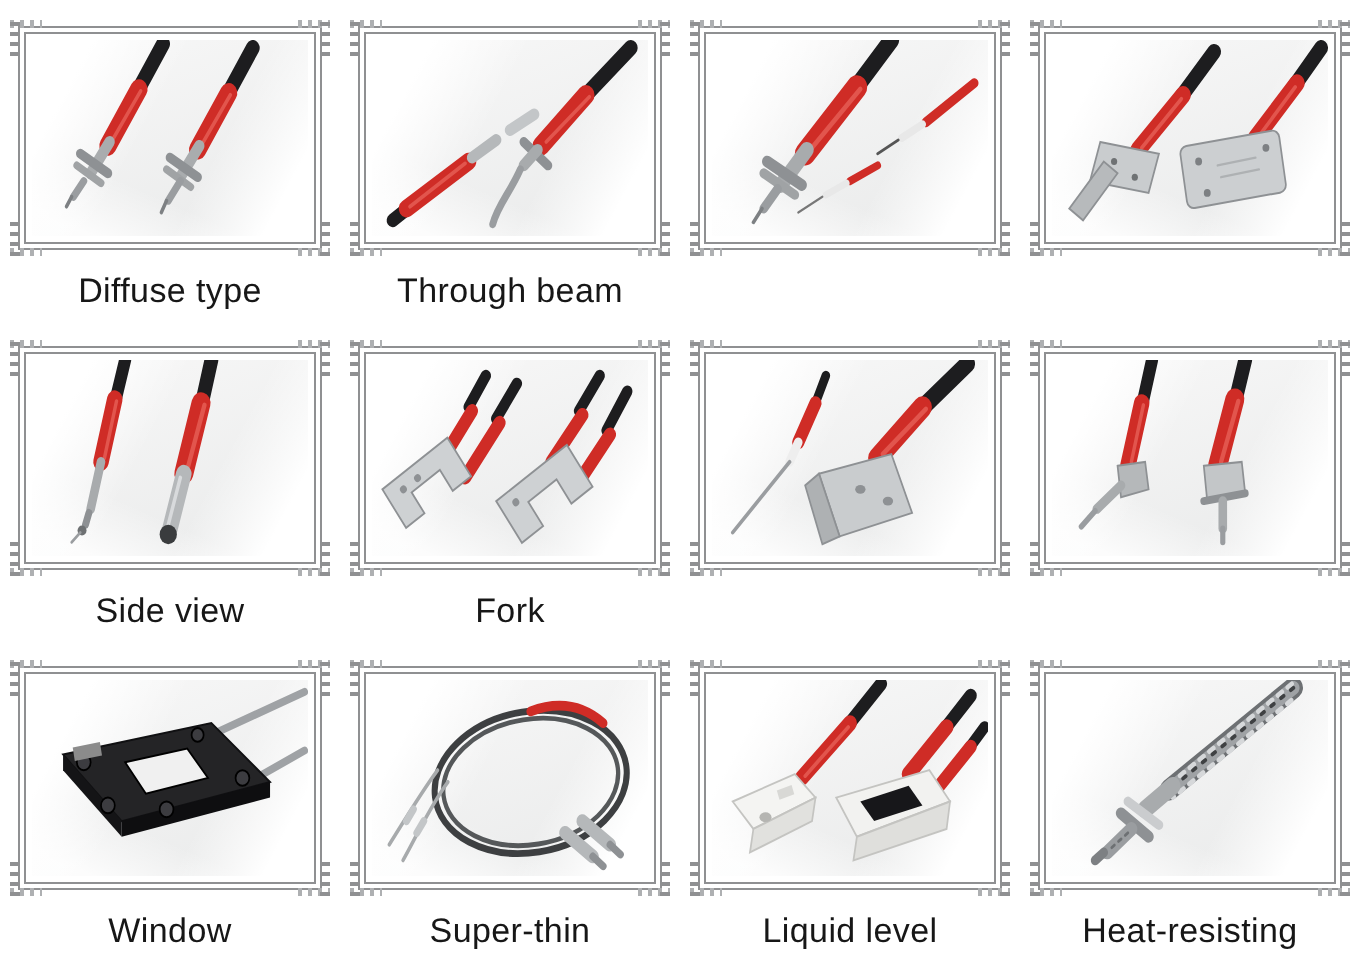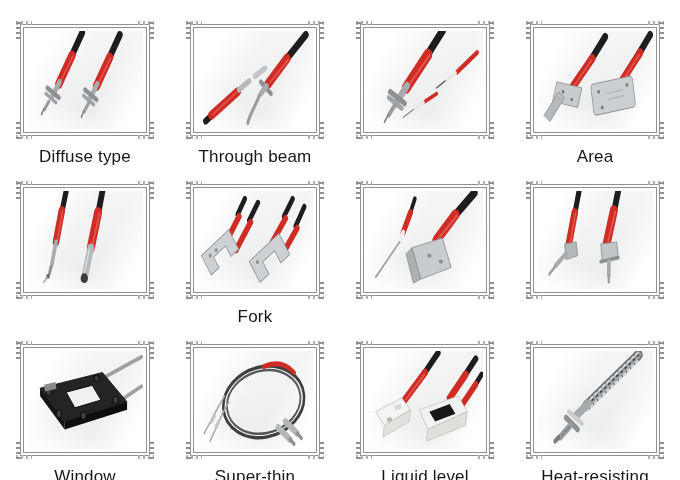--- a/index.html
+++ b/index.html
@@ -7,21 +7,21 @@
     width:680px; height:480px; background:#ffffff;
     font-family:"Liberation Sans", sans-serif;
     overflow:hidden;
   }
   .grid {
     display:grid;
     grid-template-columns:repeat(4,170px);
     grid-template-rows:repeat(3,160px);
     width:680px; height:480px;
   }
-  figure.cell { margin:16px; position:relative; }
+  figure.cell { margin:5px; position:relative; }
   .frame {
     position:absolute; left:4px; right:4px; top:8px; height:112px;
     box-sizing:border-box;
     border:1px solid #8f9092; padding:2px; background:#ffffff;
   }
   .frame-inner {
     width:100%; height:100%; box-sizing:border-box;
     border:1px solid #8f9092; padding:3px; background:#ffffff;
   }
   .photo {
@@ -167,21 +167,20 @@
               <rect x="76" y="50" width="58" height="32" rx="4" transform="rotate(-9 105 66)" fill="#ccCFD1" stroke="#8e9194"></rect>
               <circle cx="85" cy="62" r="2" fill="#7d8083"></circle>
               <circle cx="124" cy="55" r="2" fill="#7d8083"></circle>
               <circle cx="90" cy="78" r="2" fill="#7d8083"></circle>
               <path d="M96 64 L118 60 M98 70 L120 66" stroke="#aeb1b3" stroke-width="1.2" fill="none"></path>
             </g>
           </svg>
         </div>
       </div>
     </div>
-    <figcaption class="caption">Area</figcaption>
   </figure>
 
   <figure class="cell">
     <div class="frame">
       <div class="ornament"></div>
       <div class="frame-inner">
         <div class="photo">
           <svg viewBox="0 0 160 100" preserveAspectRatio="none">
             <g stroke-linecap="round" fill="none">
               <path d="M54 0 L48 22" stroke="#1d1d1f" stroke-width="7"></path>
@@ -195,20 +194,21 @@
               <path d="M98 22 L88 58" stroke="#cf2c26" stroke-width="11"></path>
               <path d="M100 23 L90 56" stroke="#e2554d" stroke-width="2.5"></path>
               <path d="M88 58 L80 86" stroke="#b5b8ba" stroke-width="9"></path>
               <path d="M86 60 L79 84" stroke="#d8dadc" stroke-width="2"></path>
               <circle cx="79" cy="89" r="5" fill="#3a3c3e" stroke="none"></circle>
             </g>
           </svg>
         </div>
       </div>
     </div>
+    <figcaption class="caption">Side view</figcaption>
   </figure>
 
   <figure class="cell">
     <div class="frame">
       <div class="ornament"></div>
       <div class="frame-inner">
         <div class="photo">
           <svg viewBox="0 0 160 100" preserveAspectRatio="none">
             <g stroke-linecap="round" fill="none">
               <path d="M56 24 L66 8" stroke="#1d1d1f" stroke-width="6"></path>

